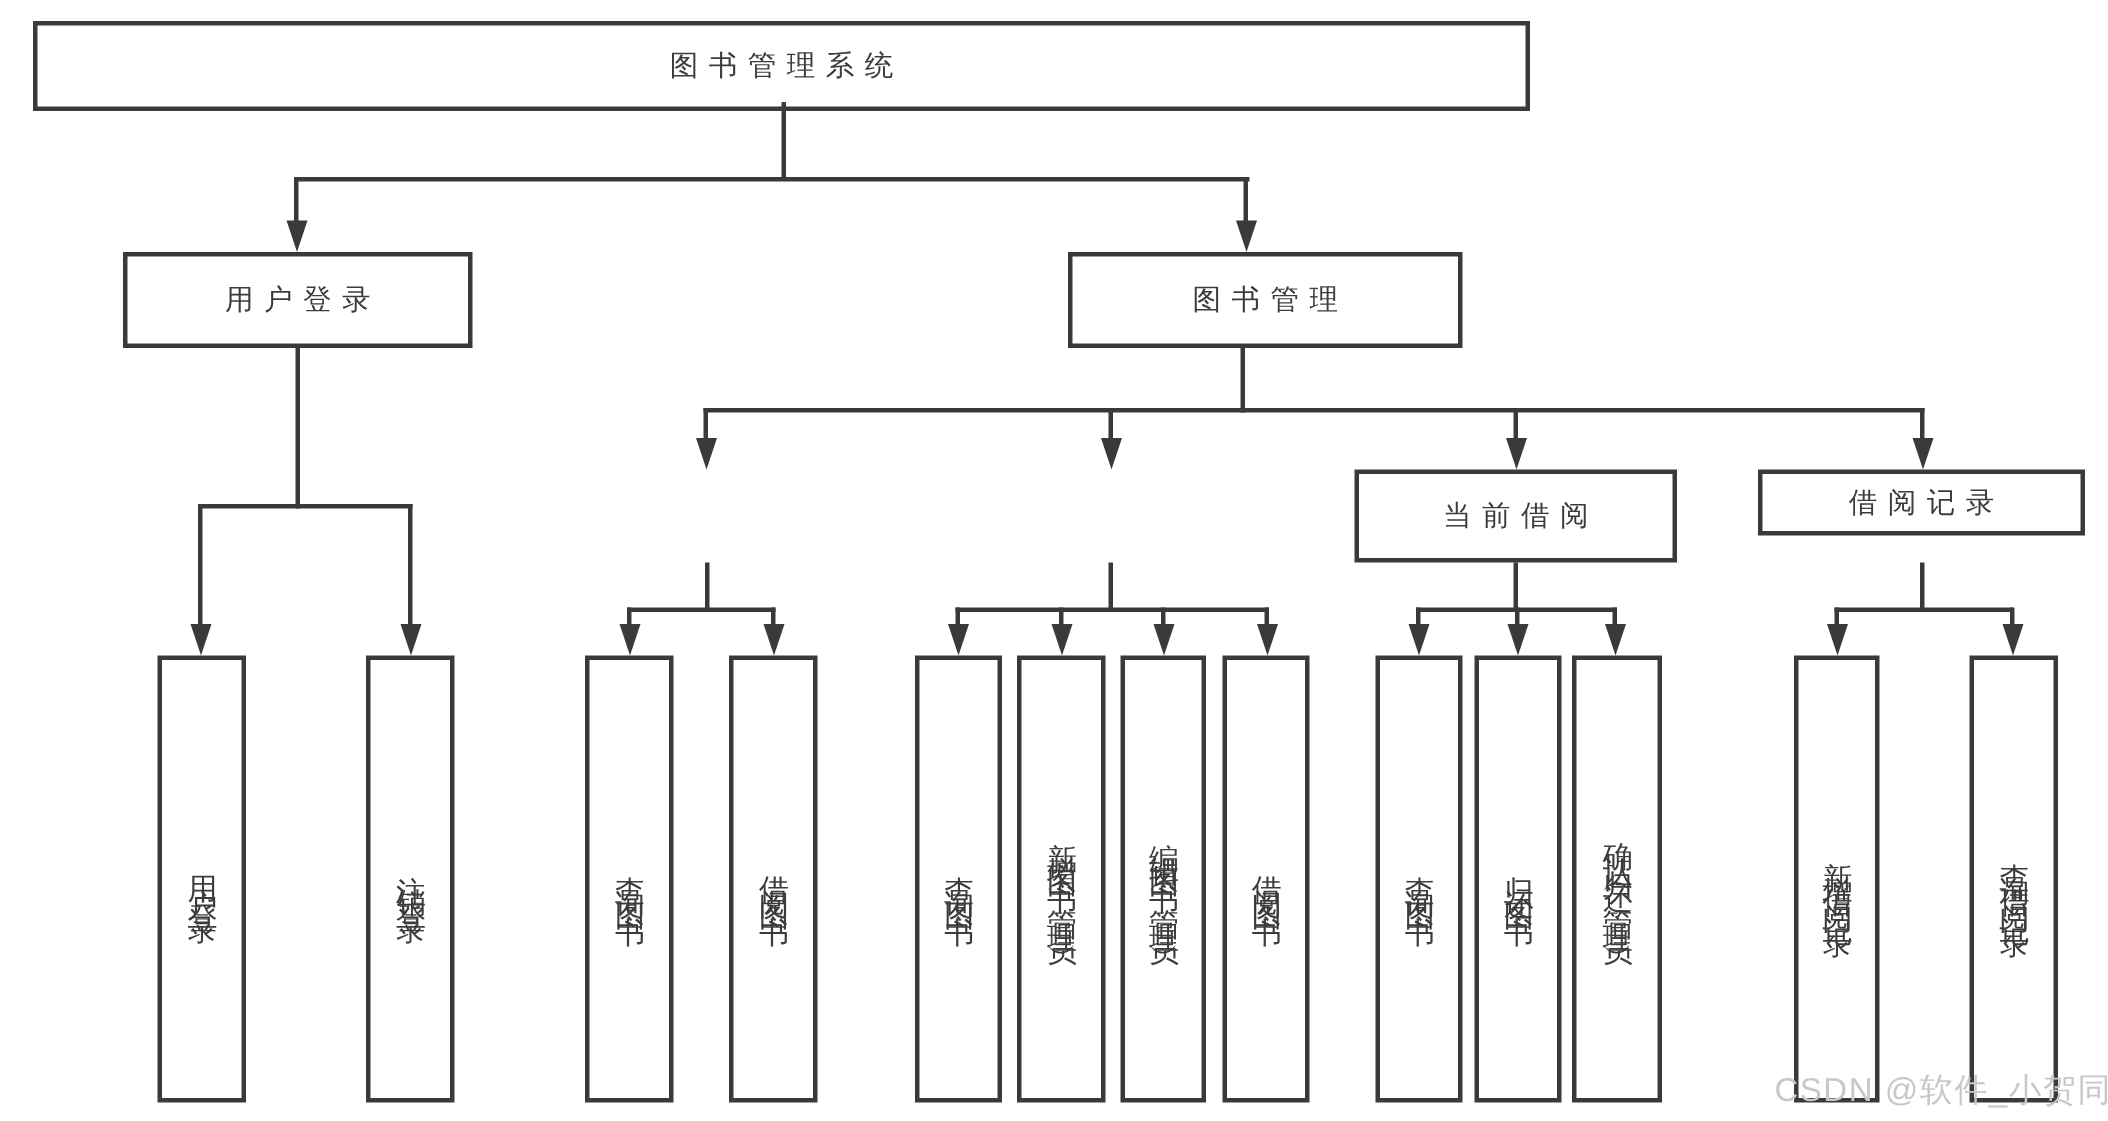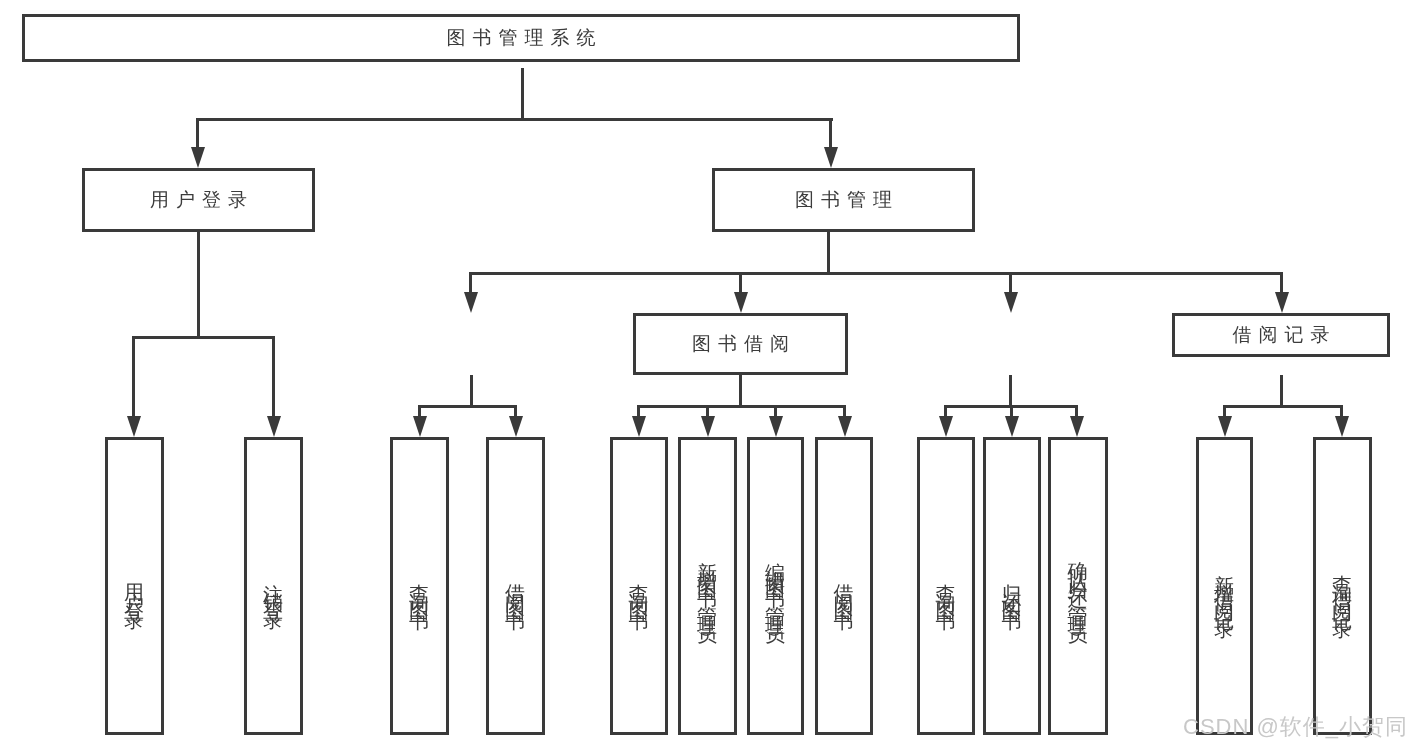--- a/index.html
+++ b/index.html
@@ -56,21 +56,21 @@
     color:#c8c8c8;
     white-space:nowrap;
     z-index:5;
   }
 </style>
 </head>
 <body>
 
 <div id="canvas">
 
-  <div class="box hlabel" style="left:22px;top:14px;width:998px;height:48px;">图书管理系统</div>
+  <div class="box hlabel" style="left:22px;top:14px;width:998px;height:60px;">图书管理系统</div>
 
   <div>
     <div class="v" style="left:521px;top:68px;height:51px;"></div>
     <div class="h" style="left:196px;top:118px;width:637px;"></div>
     <div class="v" style="left:196px;top:118px;height:31px;"></div>
     <div class="arrow" style="left:191px;top:147px;"></div>
     <div class="v" style="left:829px;top:118px;height:31px;"></div>
     <div class="arrow" style="left:824px;top:147px;"></div>
   </div>
 
@@ -92,21 +92,21 @@
     <div class="v" style="left:469px;top:272px;height:22px;"></div>
     <div class="arrow" style="left:464px;top:292px;"></div>
     <div class="v" style="left:739px;top:272px;height:22px;"></div>
     <div class="arrow" style="left:734px;top:292px;"></div>
     <div class="v" style="left:1009px;top:272px;height:22px;"></div>
     <div class="arrow" style="left:1004px;top:292px;"></div>
     <div class="v" style="left:1280px;top:272px;height:22px;"></div>
     <div class="arrow" style="left:1275px;top:292px;"></div>
   </div>
 
-  <div class="box hlabel" style="left:633px;top:313px;width:215px;height:62px;">图书借阅</div>
+  <div class="box hlabel" style="left:903px;top:313px;width:215px;height:62px;">当前借阅</div>
   <div class="box hlabel" style="left:1172px;top:313px;width:218px;height:44px;">借阅记录</div>
 
   <div>
     <div class="v" style="left:470px;top:375px;height:32px;"></div>
     <div class="h" style="left:418px;top:405px;width:99px;"></div>
     <div class="v" style="left:418px;top:405px;height:13px;"></div>
     <div class="arrow" style="left:413px;top:416px;"></div>
     <div class="v" style="left:514px;top:405px;height:13px;"></div>
     <div class="arrow" style="left:509px;top:416px;"></div>
   </div>

